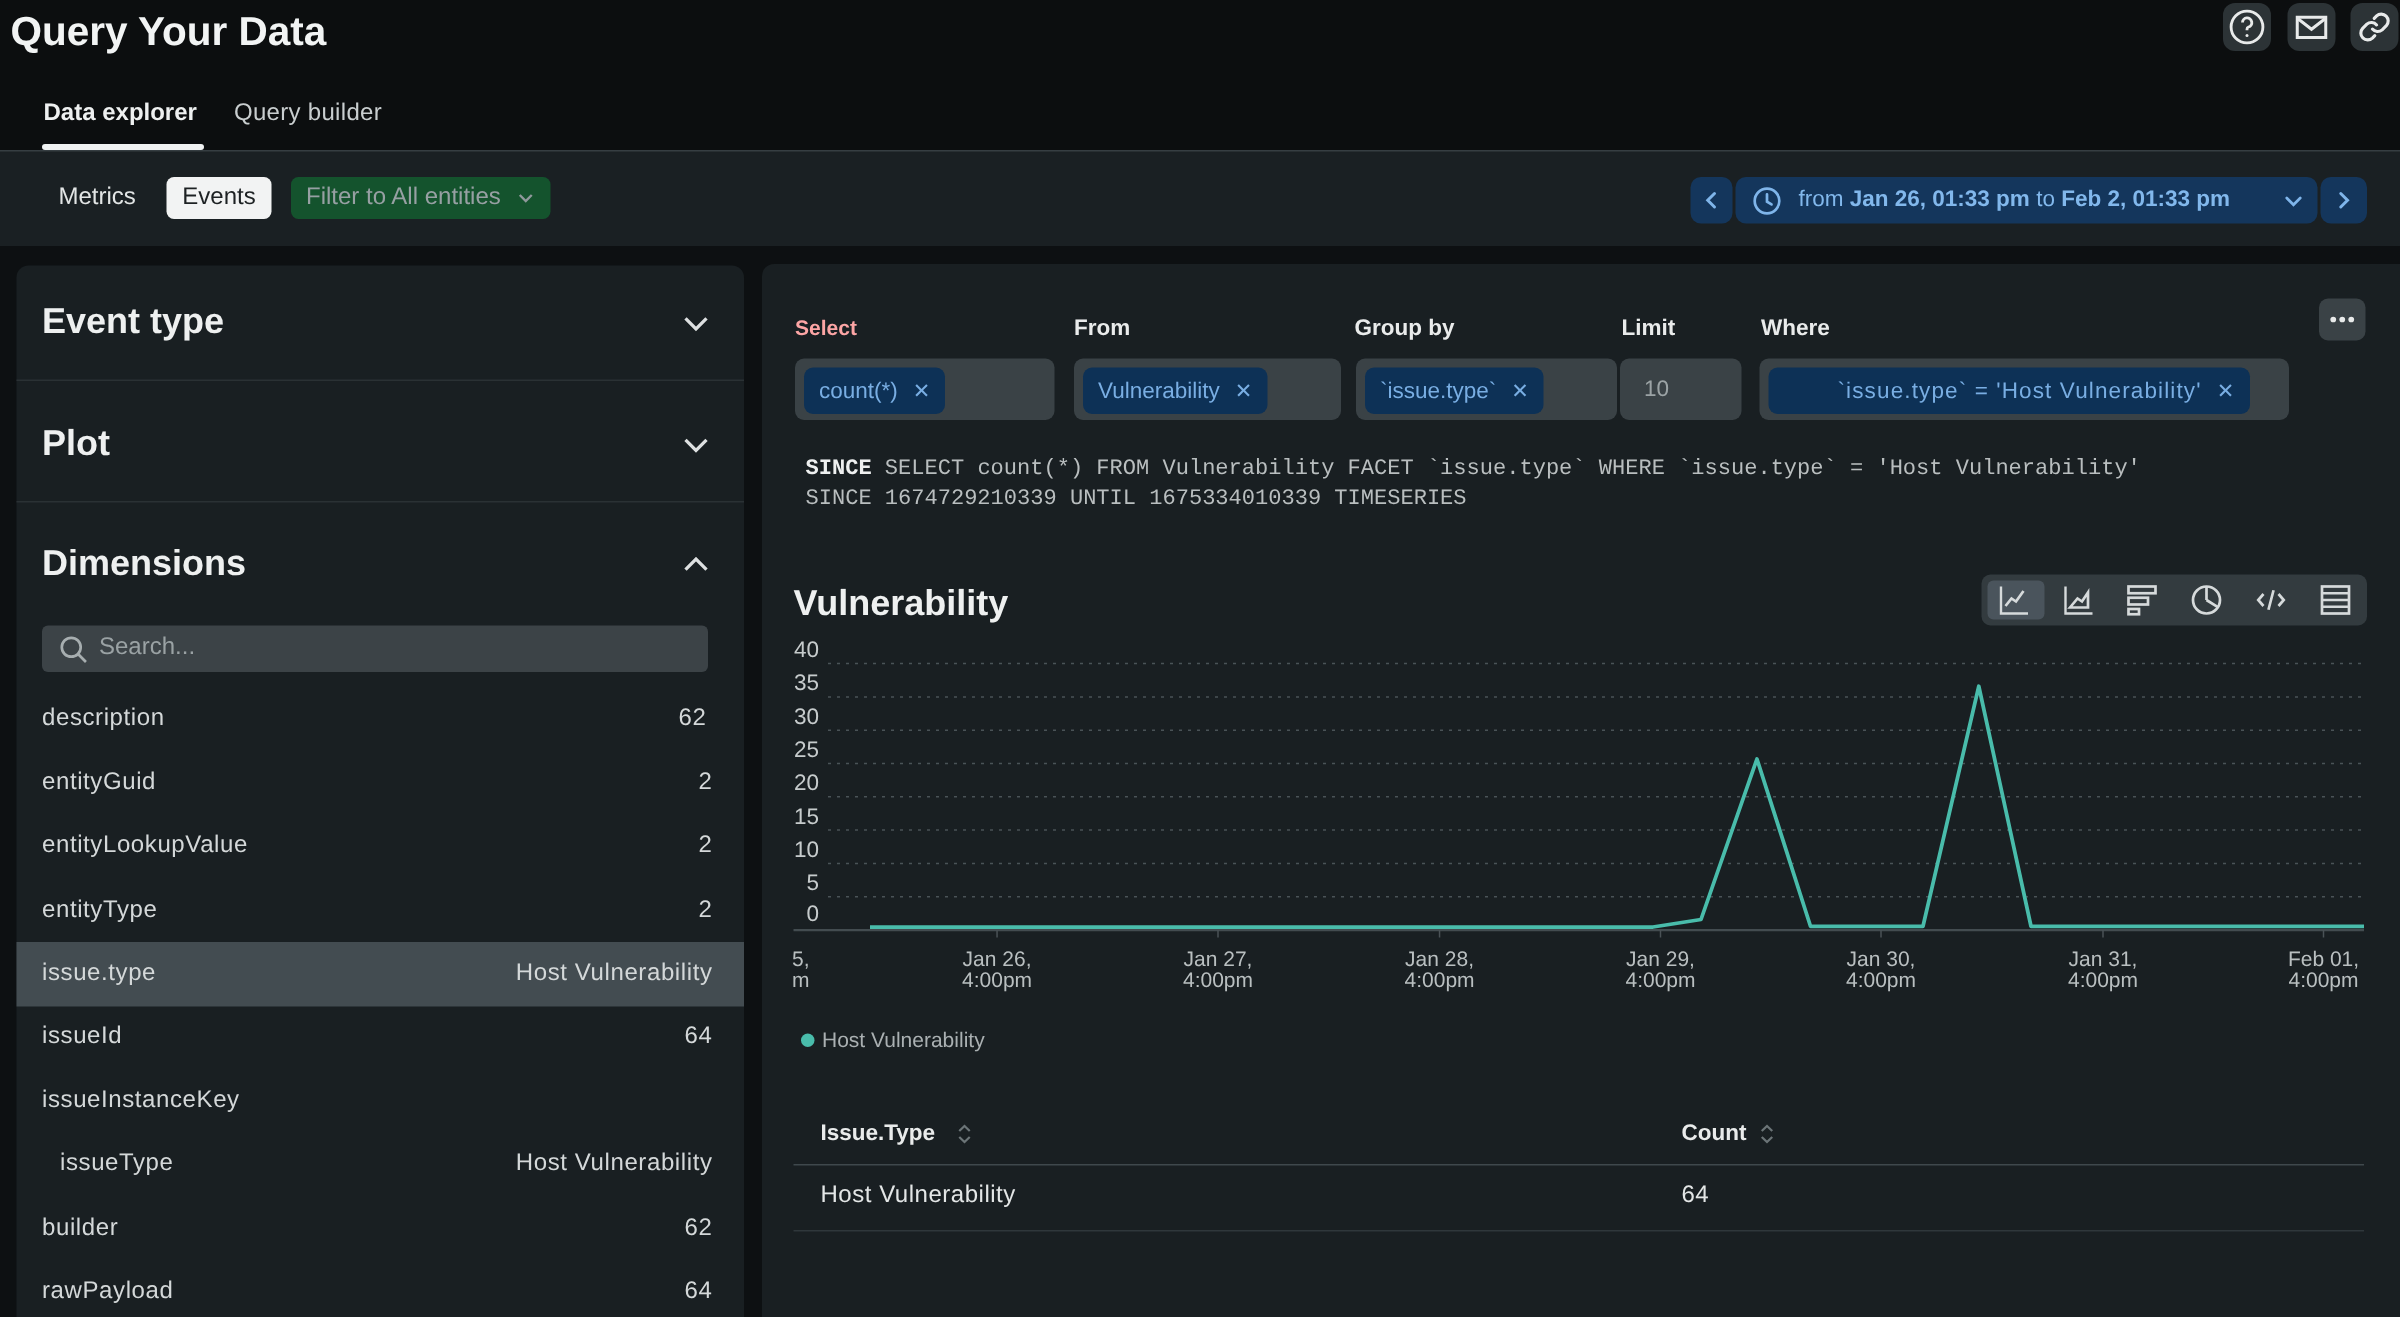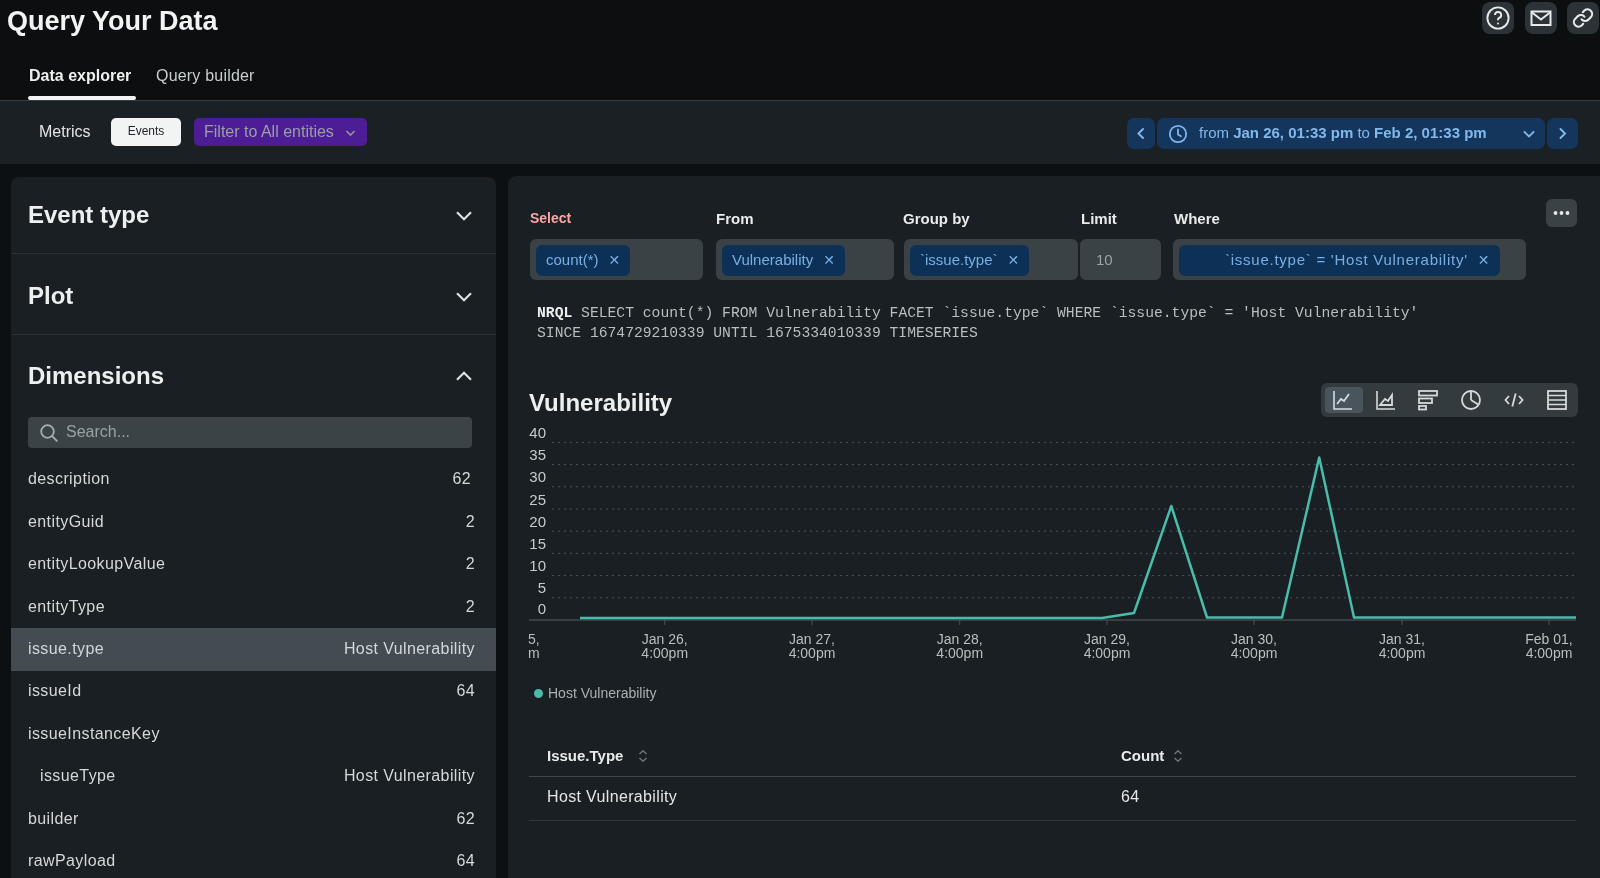--- a/index.html
+++ b/index.html
@@ -32,22 +32,22 @@
     <path d="M17.4 14.6 a4.6 4.6 0 0 0 -6.5-.5 l-2.8 2.8 a4.6 4.6 0 0 0 6.5 6.5 l1.6-1.6"></path>
   </svg>
 </div>
 
 <div class="abs" style="left:29px;top:67px;font-size:16px;font-weight:bold;color:#eef0f0;">Data explorer</div>
 <div class="abs" style="left:28px;top:96px;width:108px;height:4px;background:#f0f2f2;border-radius:2px;"></div>
 <div class="abs" style="left:156px;top:67px;font-size:16px;letter-spacing:0.2px;color:#c9cecf;">Query builder</div>
 
 <div class="abs" style="left:0;top:100px;width:1600px;height:64px;background:#1a2023;border-top:1px solid #363e42;"></div>
 <div class="abs" style="left:39px;top:123px;font-size:16px;color:#e2e5e5;">Metrics</div>
-<div class="abs" style="left:111px;top:118px;width:70px;height:28px;background:#f2f3f3;border-radius:5px;color:#1d2123;font-size:12px;text-align:center;line-height:27px;">Events</div>
-<div class="abs" style="left:194px;top:118px;width:173px;height:28px;background:#4c1d95;border-radius:5px;color:#97a0a3;font-size:16px;line-height:27px;padding-left:10px;">Filter to All entities
+<div class="abs" style="left:111px;top:118px;width:70px;height:28px;background:#f2f3f3;border-radius:5px;color:#1d2123;font-size:16px;text-align:center;line-height:27px;">Events</div>
+<div class="abs" style="left:194px;top:118px;width:173px;height:28px;background:#14532d;border-radius:5px;color:#97a0a3;font-size:16px;line-height:27px;padding-left:10px;">Filter to All entities
   <svg width="11" height="8" viewBox="0 0 11 8" style="margin-left:7px" fill="none" stroke="#8f989b" stroke-width="1.6">
       <path d="M1.5 2 L5.5 6 L9.5 2"></path>
     </svg>
 </div>
 
 <div class="abs" style="left:1127px;top:118px;width:28px;height:31px;background:#14365c;border-radius:7px;">
   <svg width="28" height="31" viewBox="0 0 28 31" fill="none" stroke="#7fb5ea" stroke-width="2" stroke-linecap="round">
       <path d="M16 11 L11.5 15.5 L16 20"></path>
     </svg>
 </div>
@@ -161,21 +161,21 @@
 <div class="chip abs" style="left:722px;top:245px;">Vulnerability<span class="x">✕</span></div>
 <div class="chip abs" style="left:910px;top:245px;">`issue.type`<span class="x">✕</span></div>
 <div class="chip abs" style="left:1179px;top:245px;letter-spacing:0.75px;padding-left:46px;">`issue.type` = 'Host Vulnerability'<span class="x">✕</span></div>
 <style>
 .chip { height:31px; background:#0d3156; border-radius:6px; color:#79aee3; font-size:15px;
   line-height:30px; padding:0 10px; }
 .chip .x { margin-left:10px; font-size:14px; }
 </style>
 
 <div class="abs" style="left:537px;top:304px;font-family:'Liberation Mono',monospace;font-size:14.7px;color:#b9bebf;line-height:19.5px;">
-<span style="color:#eef0f0;font-weight:bold;">NRQL</span> SELECT count(*) FROM Vulnerability FACET `issue.type` WHERE `issue.type` = 'Host Vulnerability'<br>SINCE 1674729210339 UNTIL 1675334010339 TIMESERIES</div>
+<span style="color:#eef0f0;font-weight:bold;">SINCE</span> SELECT count(*) FROM Vulnerability FACET `issue.type` WHERE `issue.type` = 'Host Vulnerability'<br>SINCE 1674729210339 UNTIL 1675334010339 TIMESERIES</div>
 
 <div class="abs" style="left:529px;top:389px;font-size:24px;font-weight:bold;color:#eef0f0;">Vulnerability</div>
 
 <div class="abs" style="left:1321px;top:383px;width:257px;height:34px;background:#333b3f;border-radius:6px;"></div>
 <div class="abs" style="left:1325px;top:387px;width:38px;height:26px;background:#4a545c;border-radius:4px;"></div>
 <svg class="abs" style="left:1321px;top:383px" width="257" height="34" viewBox="0 0 257 34" fill="none" stroke="#d6dadb" stroke-width="1.8">
 
   <g transform="translate(12,7)">
       <path d="M1 1 V19 H19" stroke-width="1.6"></path>
       <path d="M4 14 L8 9 L11 11 L16 4"></path>

